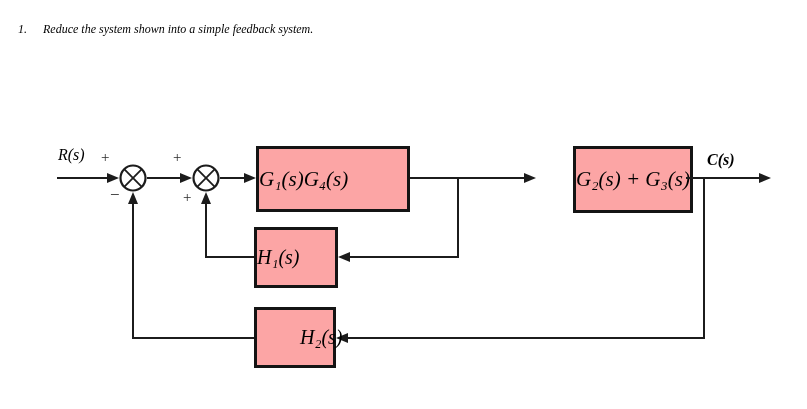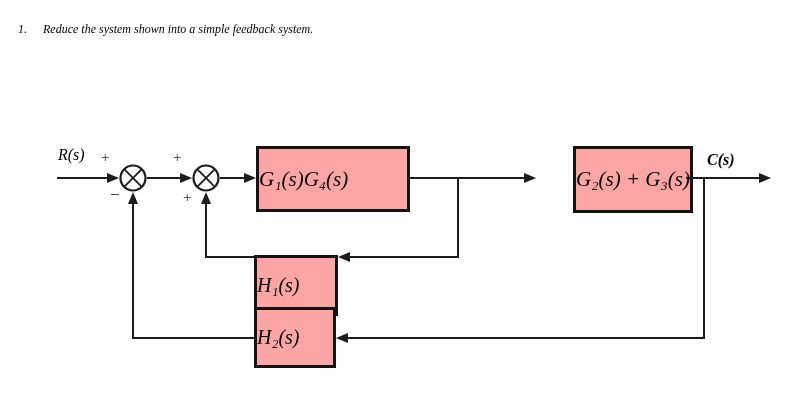--- a/index.html
+++ b/index.html
@@ -78,33 +78,33 @@
   </div>
 
   <div class="wire" style="left:686px;top:177px;width:73px;height:2px;"></div>
   <div class="arr r" style="left:759px;top:173px;"></div>
   <div class="lbl" style="left:707px;top:151px;font-weight:bold;">C(s)</div>
 
   <div class="wire" style="left:457px;top:177px;width:2px;height:81px;"></div>
   <div class="wire" style="left:349px;top:256px;width:110px;height:2px;"></div>
   <div class="arr l" style="left:338px;top:252px;"></div>
 
-  <div class="block" style="left:254px;top:227px;width:84px;height:61px;font-size:20px;margin-top:28px;">
+  <div class="block" style="left:254px;top:227px;width:84px;height:61px;font-size:20px;">
     <span>H₁(s)</span>
   </div>
 
   <div class="wire" style="left:205px;top:256px;width:49px;height:2px;"></div>
   <div class="wire" style="left:205px;top:203px;width:2px;height:55px;"></div>
   <div class="arr u" style="left:201px;top:192px;"></div>
 
   <div class="wire" style="left:703px;top:178px;width:2px;height:161px;"></div>
   <div class="wire" style="left:347px;top:337px;width:358px;height:2px;"></div>
   <div class="arr l" style="left:336px;top:333px;"></div>
 
-  <div class="block" style="left:254px;top:307px;width:82px;height:61px;font-size:20px;">
+  <div class="block" style="left:254px;top:307px;width:82px;height:61px;font-size:20px;padding-left:43px;">
     <span>H₂(s)</span>
   </div>
 
   <div class="wire" style="left:132px;top:337px;width:122px;height:2px;"></div>
   <div class="wire" style="left:132px;top:203px;width:2px;height:136px;"></div>
   <div class="arr u" style="left:128px;top:192px;"></div>
 
 </div>
 
 </body></html>

